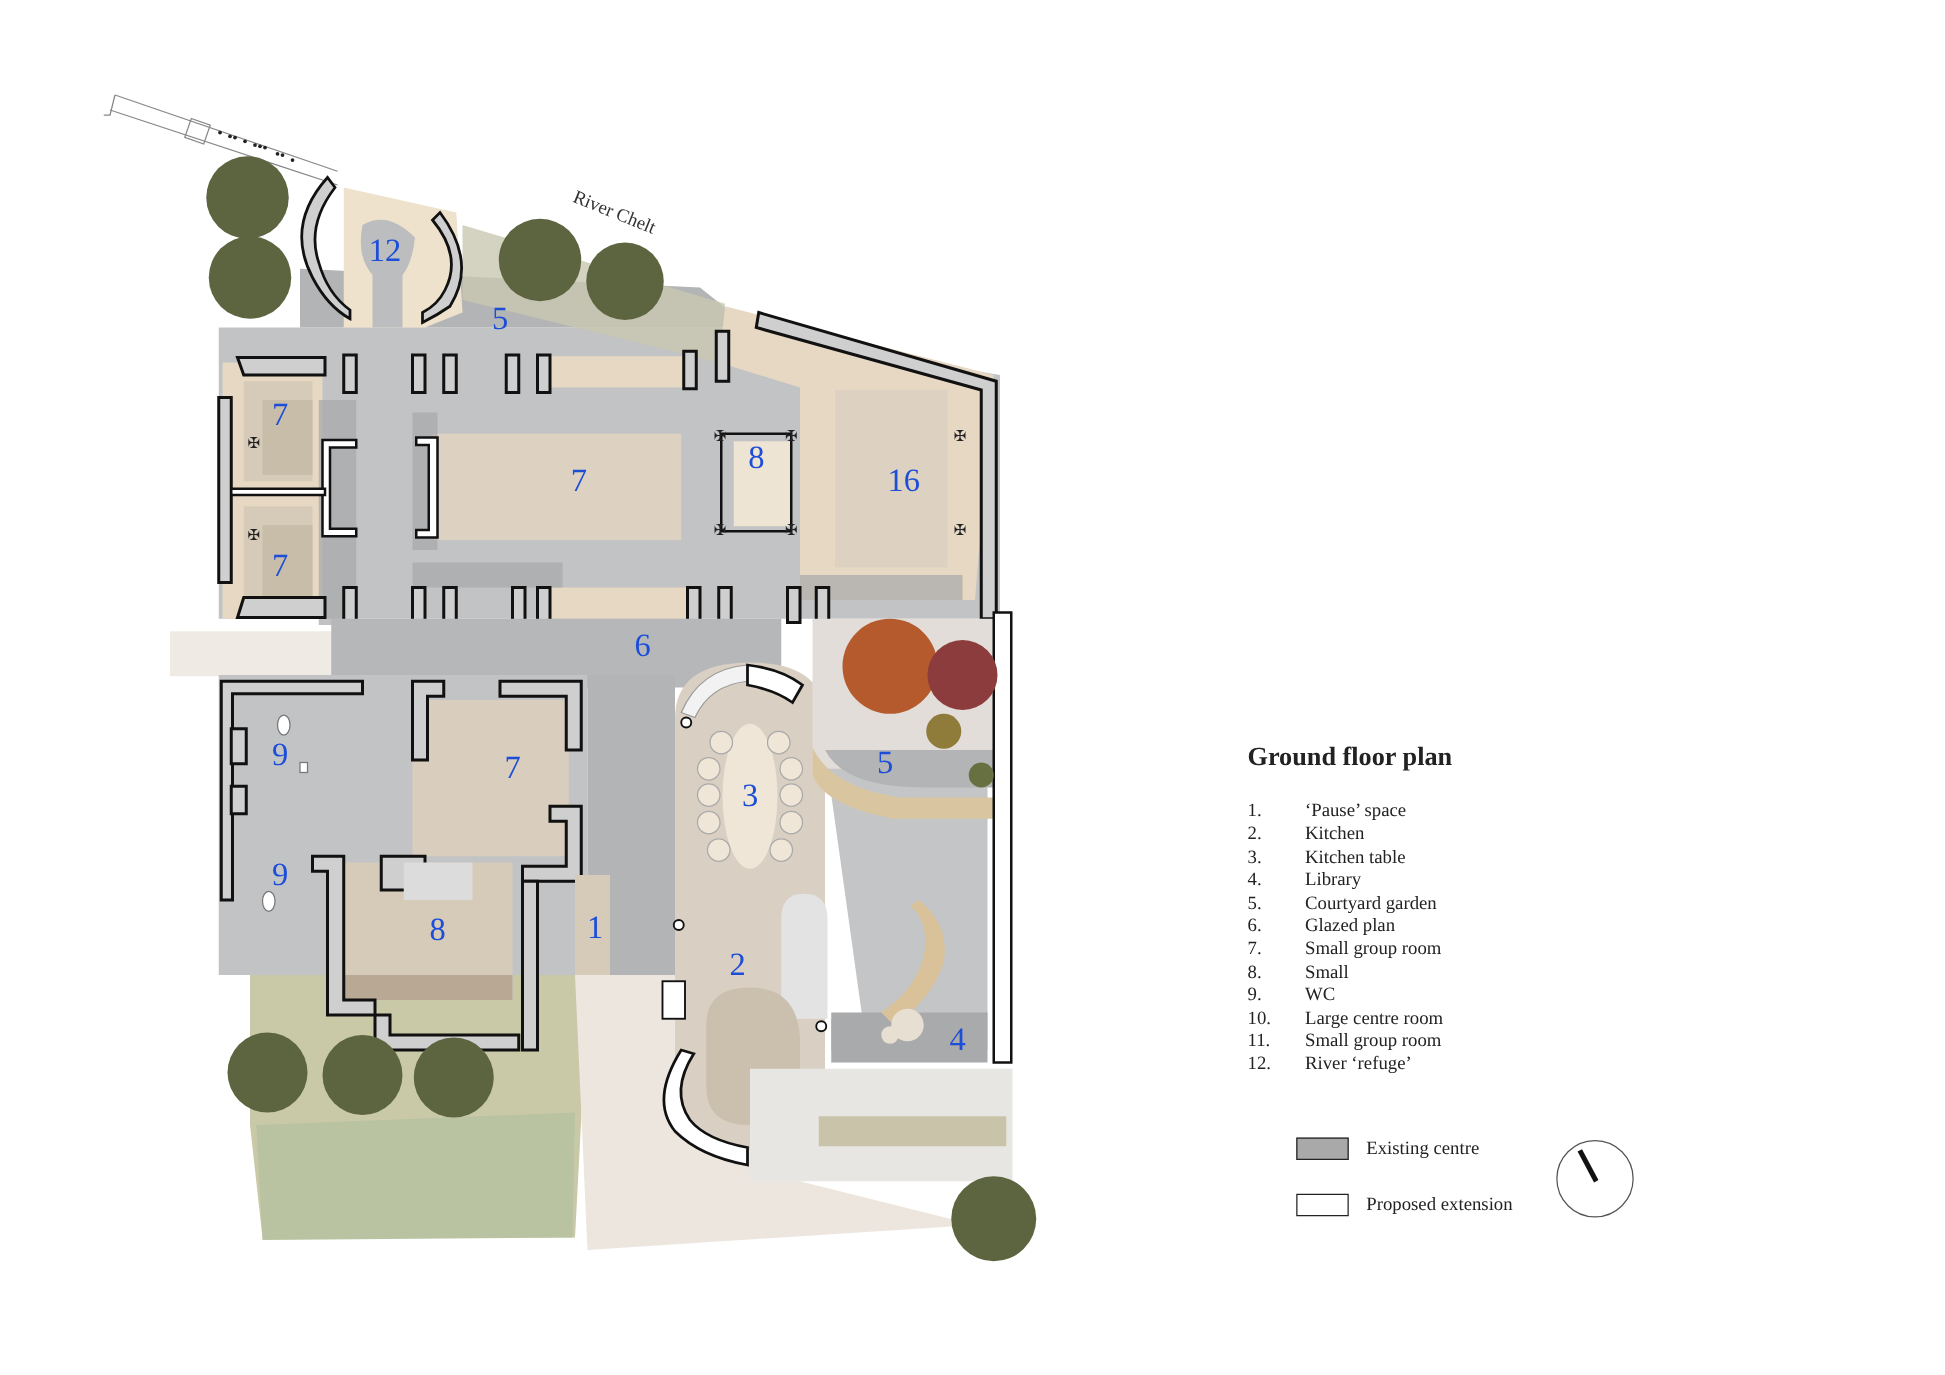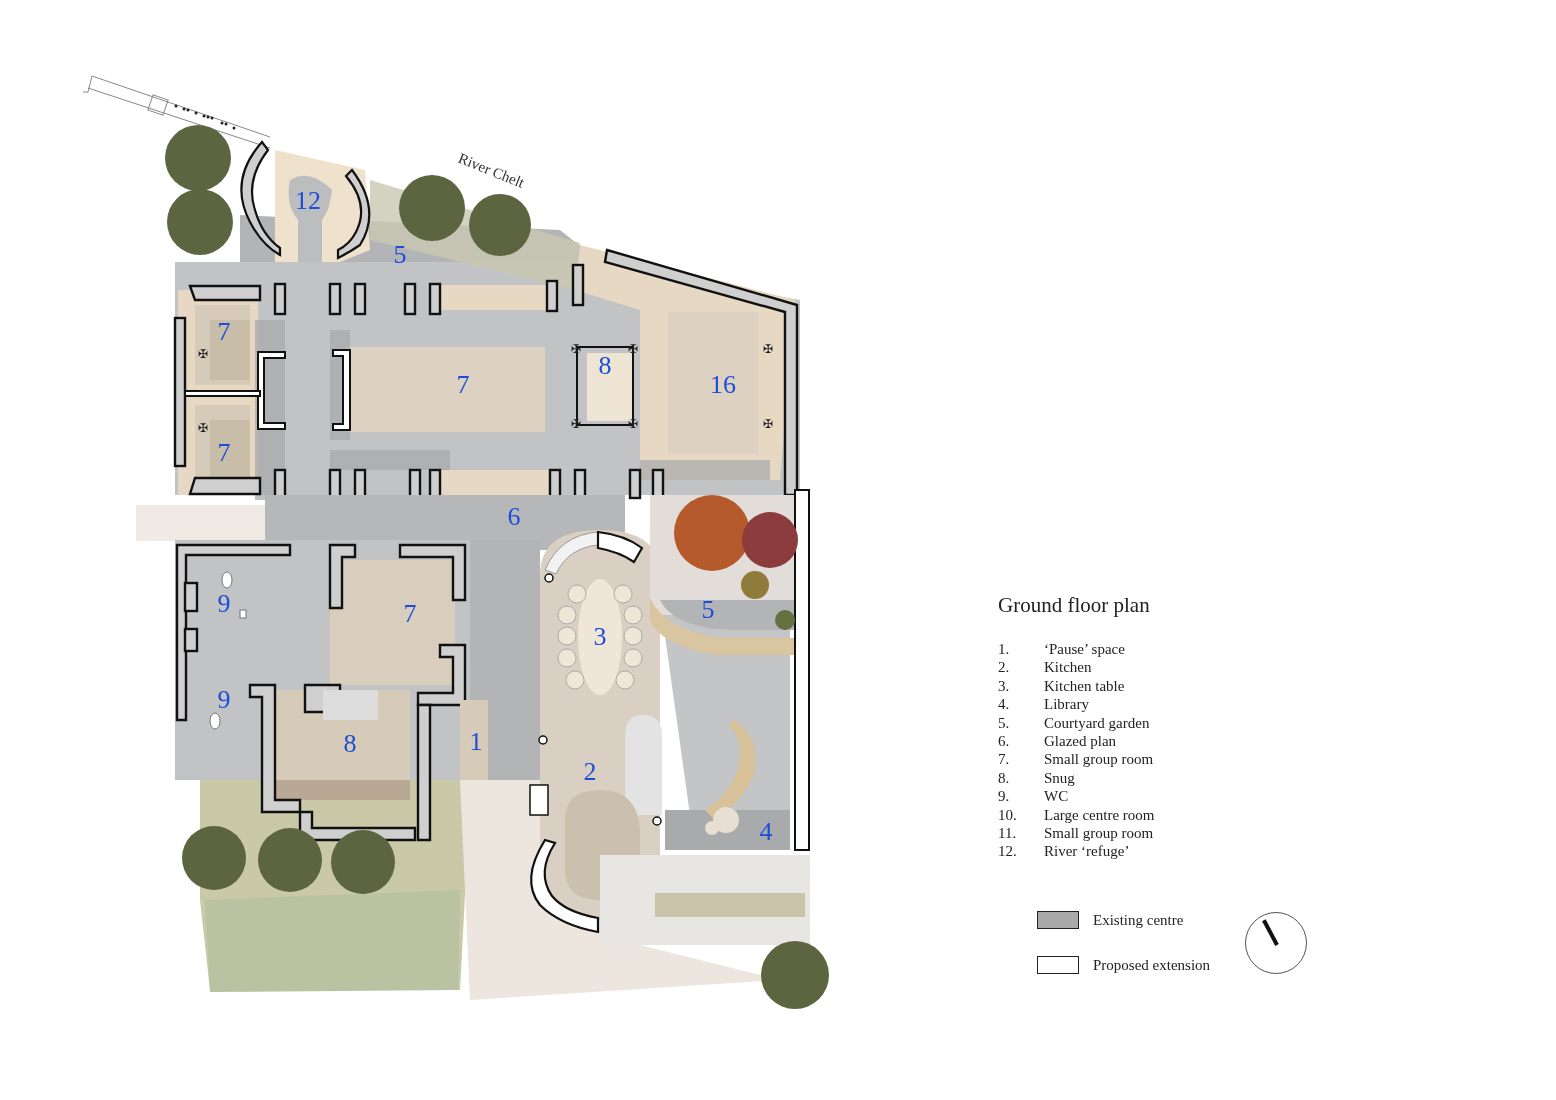--- a/index.html
+++ b/index.html
@@ -2,21 +2,21 @@
 <html><head>
 <meta charset="utf-8">
 <style>
   html,body{margin:0;padding:0;background:#ffffff;}
   body{width:1556px;height:1100px;position:relative;overflow:hidden;font-family:"Liberation Serif","DejaVu Serif",serif;color:#222;}
   .plan{position:absolute;left:0;top:0;width:960px;height:1100px;}
   .plan svg{position:absolute;left:0;top:0;}
   .lbl{position:absolute;font-size:26px;color:#1d4ed8;transform:translate(-50%,-50%);line-height:1;}
   .river{position:absolute;left:462px;top:150px;font-size:15px;transform:rotate(22deg);transform-origin:left top;color:#333;}
   .legend{position:absolute;left:998px;top:593px;}
-  .legend h1{font-weight:normal;font-size:21px;margin:0 0 22px 0;color:#222;}
+  .legend h1{font-weight:bold;font-size:21px;margin:0 0 22px 0;color:#222;}
   .legend ol{list-style:none;margin:0;padding:0;font-size:15px;line-height:18.4px;}
   .legend li{display:flex;}
   .legend li .n{width:46px;}
   .key{position:absolute;left:1037px;}
   .key .sw{display:inline-block;width:40px;height:16px;border:1.5px solid #222;vertical-align:middle;margin-right:14px;}
   .key span.t{font-size:15px;vertical-align:middle;}
   .compass{position:absolute;left:1245px;top:912px;width:60px;height:60px;border:1px solid #555;border-radius:50%;}
   .needle{position:absolute;left:29px;top:4px;width:4px;height:28px;background:#111;transform-origin:bottom center;transform:rotate(-28deg);}
 </style>
 </head>
@@ -257,21 +257,21 @@
     <li>
         <span class="n">6.</span>
         <span>Glazed plan</span>
       </li>
     <li>
         <span class="n">7.</span>
         <span>Small group room</span>
       </li>
     <li>
         <span class="n">8.</span>
-        <span>Snug</span>
+        <span>Small</span>
       </li>
     <li>
         <span class="n">9.</span>
         <span>WC</span>
       </li>
     <li>
         <span class="n">10.</span>
         <span>Large centre room</span>
       </li>
     <li>

